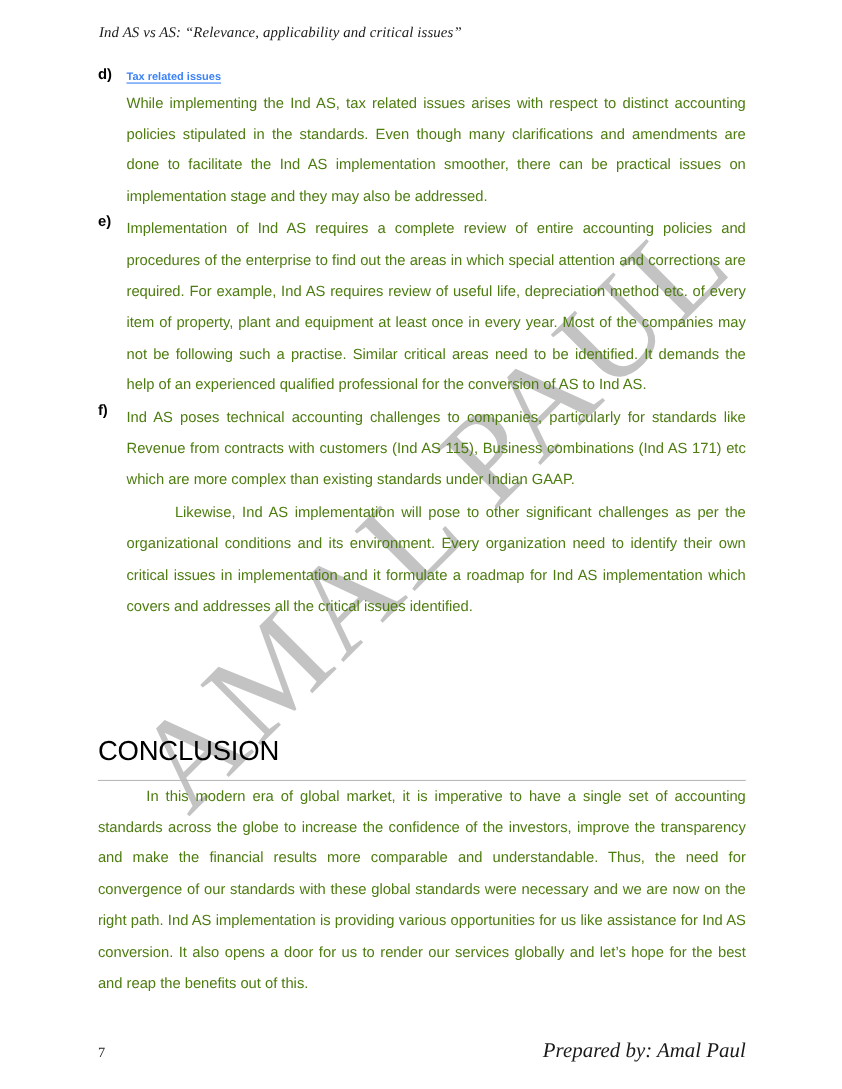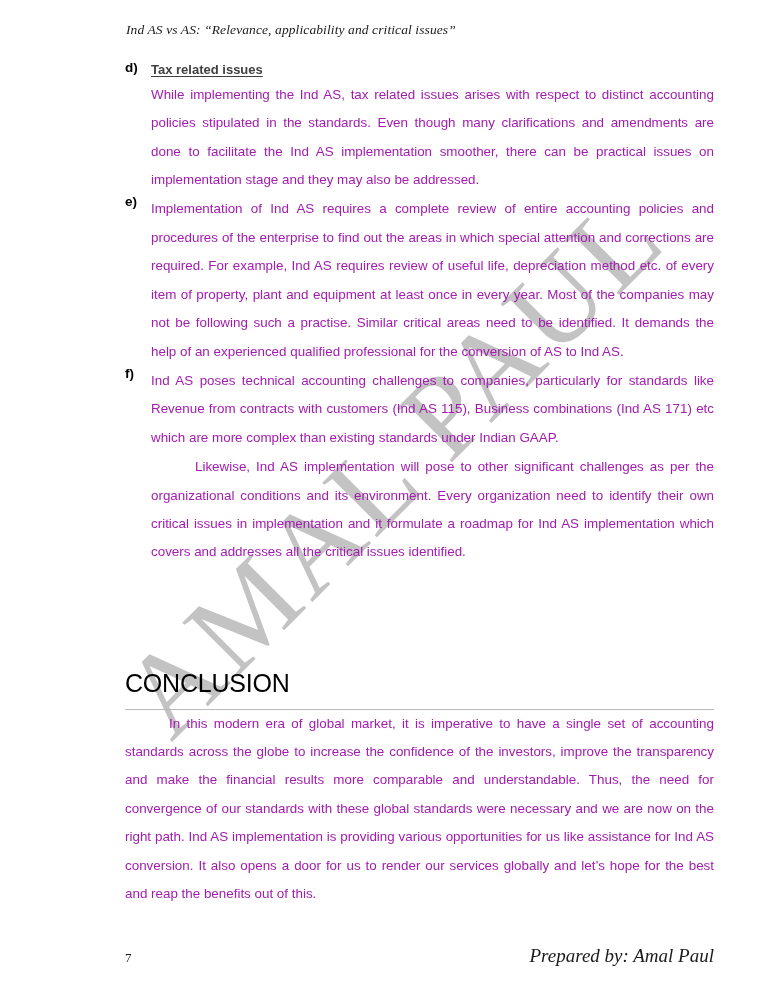--- a/index.html
+++ b/index.html
@@ -48,21 +48,20 @@
     transform: rotate(-45deg);
     transform-origin: center center;
     line-height: 1;
   }
 
   
   .content-layer {
     position: absolute;
     inset: 0;
     z-index: 2;
-    margin-left: 36px;
   }
 
   .running-head {
     position: absolute;
     left: 90px;
     top: 22px;
     font-family: "Liberation Serif", serif;
     font-style: italic;
     font-size: 13.5px;
     color: #1a1a1a;
@@ -83,36 +82,36 @@
   }
   .list-marker {
     position: absolute;
     left: 0;
     top: 0;
     font-size: 13.5px;
     font-weight: bold;
     color: #000;
   }
   .list-heading {
-    font-size: 13px;
+    font-size: 10px;
     font-weight: bold;
     text-decoration: underline;
     text-underline-offset: 2px;
-    color: #404040;
+    color: #3b82f6;
     line-height: 1.45;
   }
 
   p.para {
     margin: 0;
     padding-left: 26px;
     font-size: 13.4px;
     line-height: 2.12;
     text-align: justify;
     text-justify: inter-word;
-    color: #a21caf;
+    color: #4d7c0f;
     hyphens: none;
   }
   p.para.first-indent {
     text-indent: 44px;
   }
   p.para.no-pad {
     padding-left: 0;
   }
   p.para.tight-pre {
     margin-top: 1px;

